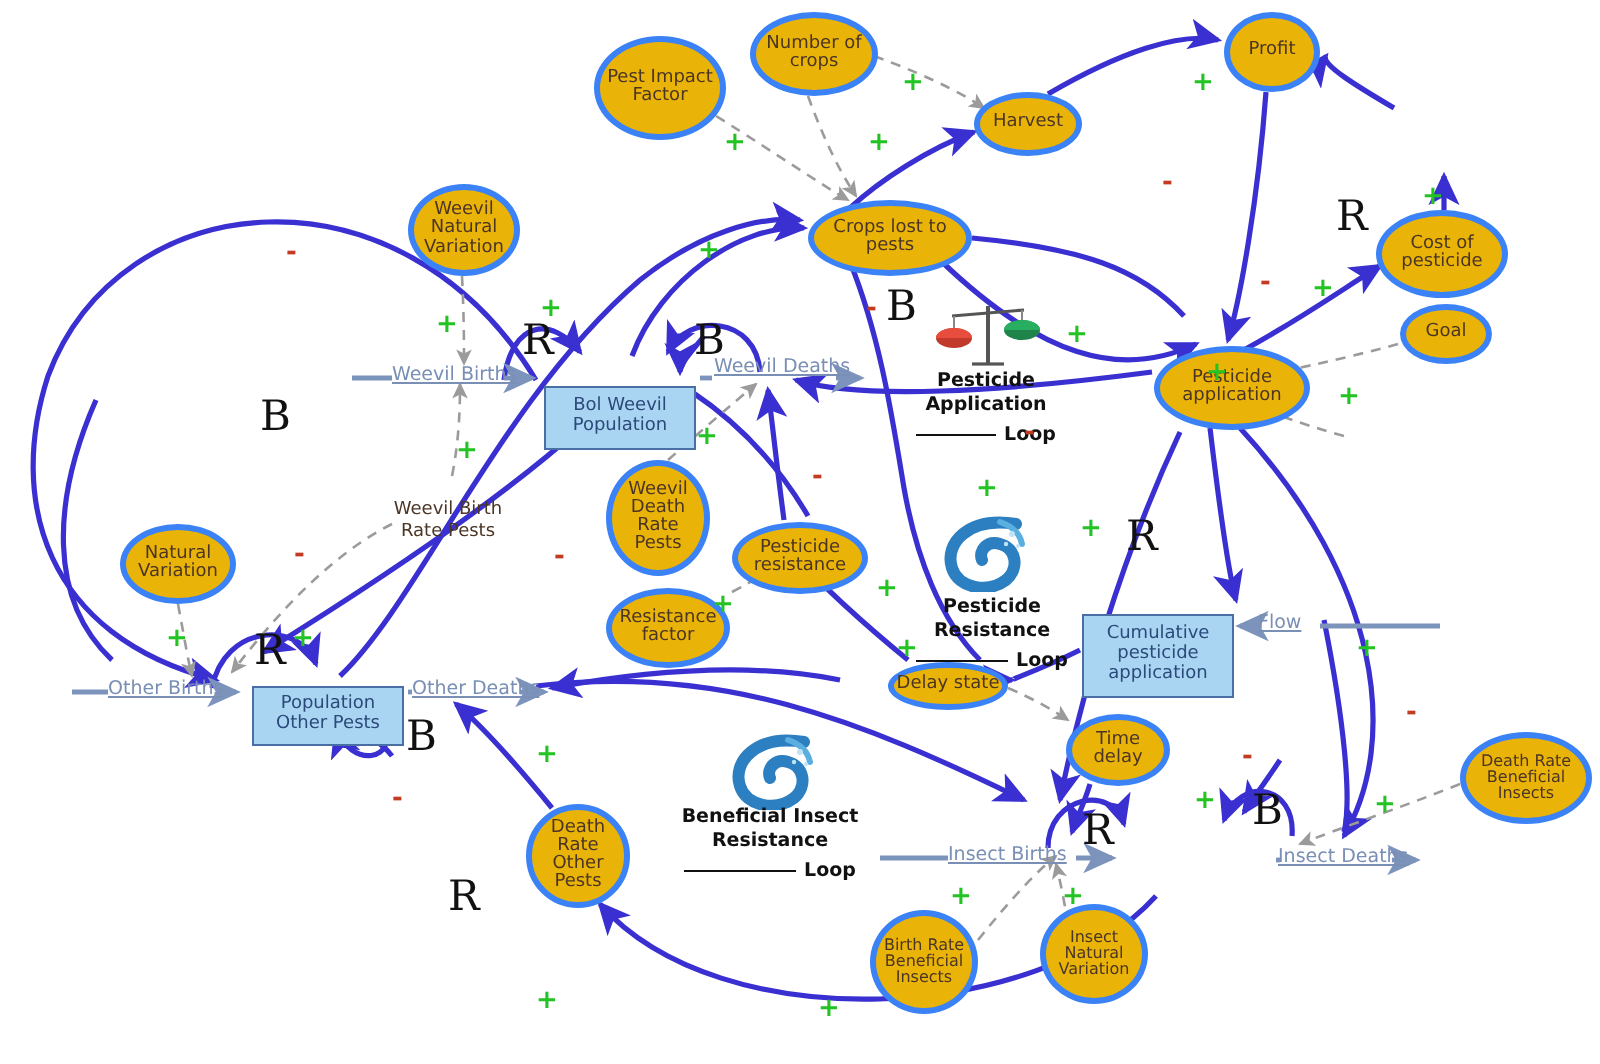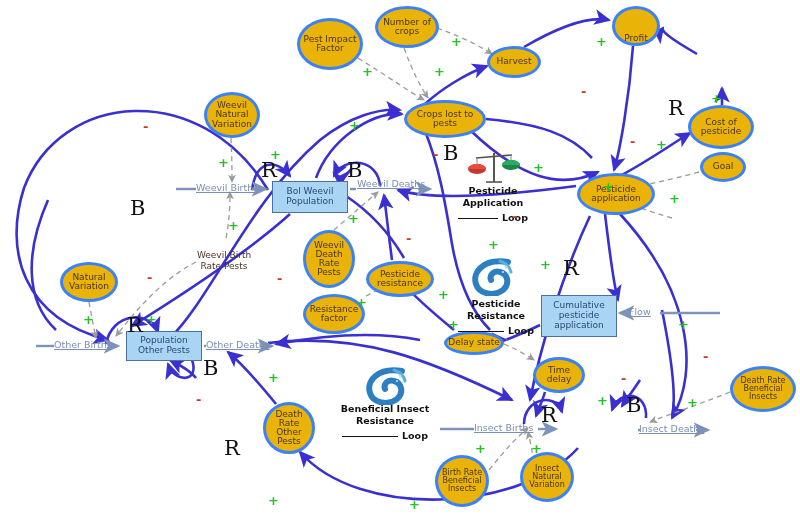--- a/index.html
+++ b/index.html
@@ -14,21 +14,21 @@
        background:#eab308;border:3px solid #3b82f6;border-radius:50%;
        color:#4b3525;text-align:center;line-height:1.02;
        font-family:"DejaVu Sans", sans-serif;font-size:9px;
        box-sizing:border-box;z-index:6;}
   .aux span{display:block;width:100%;}
 
   
   .stock{position:absolute;display:flex;align-items:center;justify-content:center;
          background:#A9D4F2;border:1px solid #4a6fa5;color:#2b4a7a;
          text-align:center;line-height:1.08;font-size:9px;
-         font-family:"DejaVu Sans", sans-serif;box-sizing:border-box;z-index:6;}
+         font-family:"DejaVu Sans", sans-serif;box-sizing:border-box;z-index:6;margin-top:12px;}
   .stock span{display:block;width:100%;}
 
   
   .flowlbl{position:absolute;color:#7a8fb5;font-size:9.5px;white-space:nowrap;
            font-family:"DejaVu Sans", sans-serif;z-index:7;text-decoration:underline;}
 
   
   .sign{position:absolute;font-size:13px;font-weight:bold;line-height:1;z-index:8;
         font-family:"DejaVu Sans", sans-serif;}
   .plus{color:#22c322;}
@@ -182,21 +182,21 @@
     </div>
 
   <div class="aux" style="left:375px;top:6px;width:64px;height:42px;">
     <span>Number of crops</span>
     </div>
 
   <div class="aux" style="left:487px;top:46px;width:54px;height:32px;">
     <span>Harvest</span>
     </div>
 
-  <div class="aux" style="left:612px;top:6px;width:48px;height:40px;align-items:flex-end;">
+  <div class="aux" style="left:612px;top:6px;width:48px;height:40px;">
     <span>Profit</span>
     </div>
 
 
   <div class="aux" style="left:688px;top:105px;width:66px;height:44px;">
     <span>Cost of pesticide</span>
     </div>
 
   <div class="aux" style="left:700px;top:152px;width:46px;height:30px;">
     <span>Goal</span>

